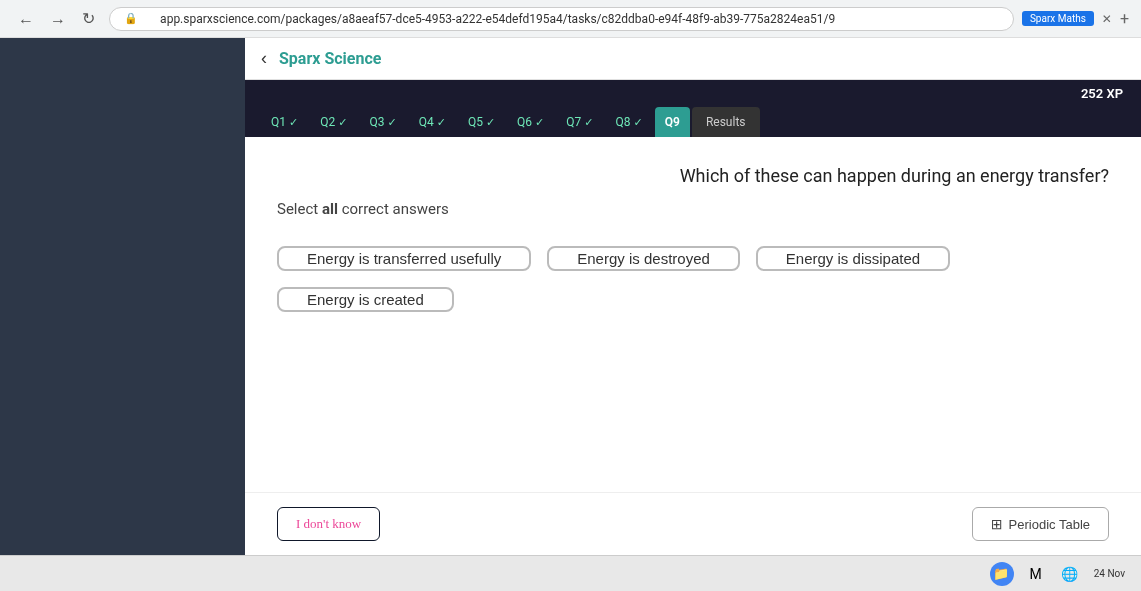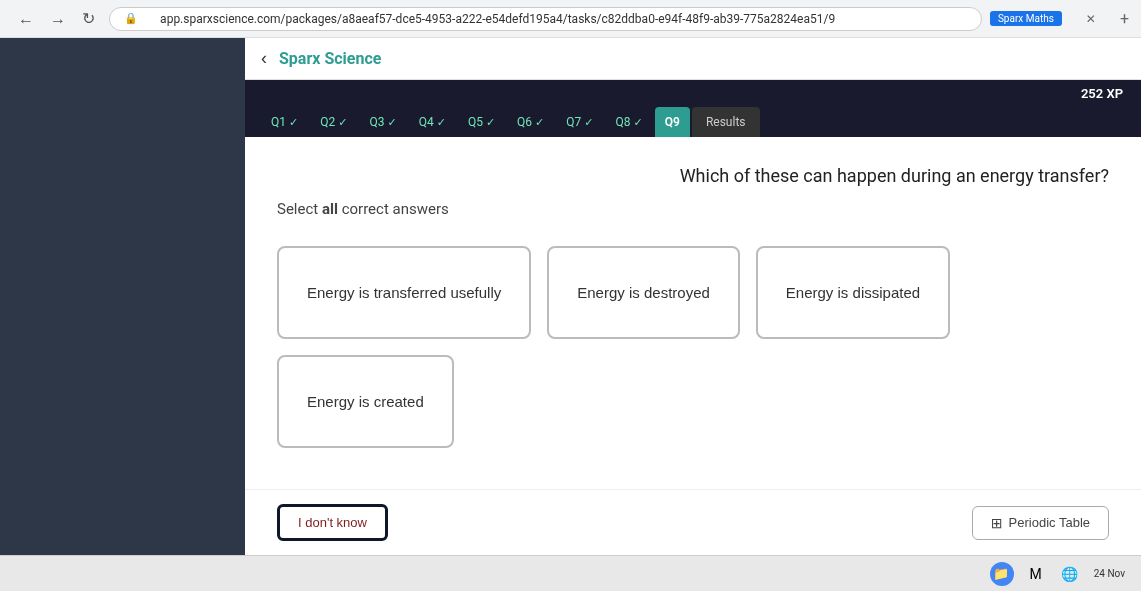--- a/index.html
+++ b/index.html
@@ -46,21 +46,21 @@
       font-size: 12px;
       color: #333;
       display: flex;
       align-items: center;
       gap: 6px;
     }
     .address-icon { font-size: 11px; color: #666; }
     .address-text { font-size: 12px; color: #333; margin-left: 16px; }
     .browser-actions {
       display: flex;
-      gap: 24px;
+      gap: 8px;
       align-items: center;
     }
     .sparx-maths-badge {
       background: #1a73e8;
       color: white;
       font-size: 10px;
       padding: 2px 8px;
       border-radius: 3px;
     }
     .tab-close { font-size: 12px; color: #666; cursor: pointer; }
@@ -183,46 +183,47 @@
     
     .answer-options {
       display: flex;
       gap: 16px;
       flex-wrap: wrap;
     }
     .answer-btn {
       background: white;
       border: 2px solid #bbb;
       border-radius: 8px;
-      padding: 36px 28px;
+      padding: 2px 28px;
       font-size: 15px;
       color: #333;
       cursor: pointer;
       min-width: 160px;
       text-align: center;
       transition: border-color 0.15s, background 0.15s;
     }
 
     
     .bottom-bar {
       padding: 14px 32px;
       display: flex;
       justify-content: space-between;
       align-items: center;
       border-top: 1px solid #eee;
       background: white;
     }
     .dont-know-btn {
       background: white;
-      border: 3px solid #0f172a;
+      border: 1px solid #0f172a;
       border-radius: 6px;
       padding: 8px 18px;
       font-size: 13px;
-      color: #7f1d1d;
-      cursor: pointer;
+      color: #ec4899;
+      cursor: pointer;
+      font-family: Liberation Serif, serif;
     }
     .periodic-table-btn {
       background: white;
       border: 1px solid #aaa;
       border-radius: 6px;
       padding: 8px 18px;
       font-size: 13px;
       color: #444;
       cursor: pointer;
       display: flex;

